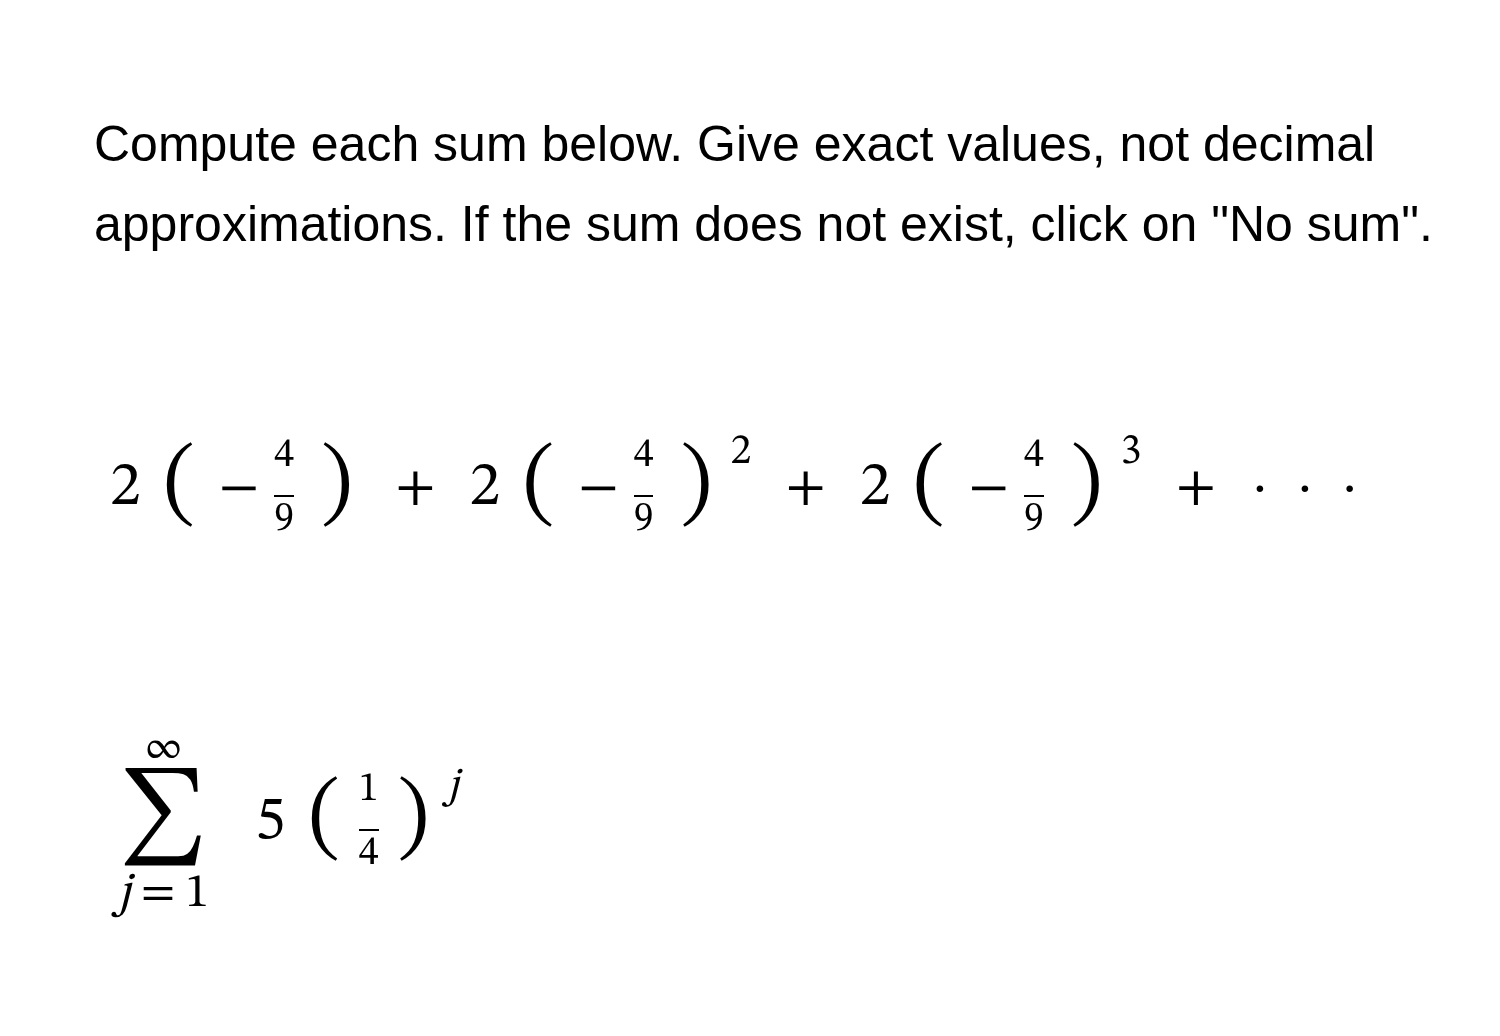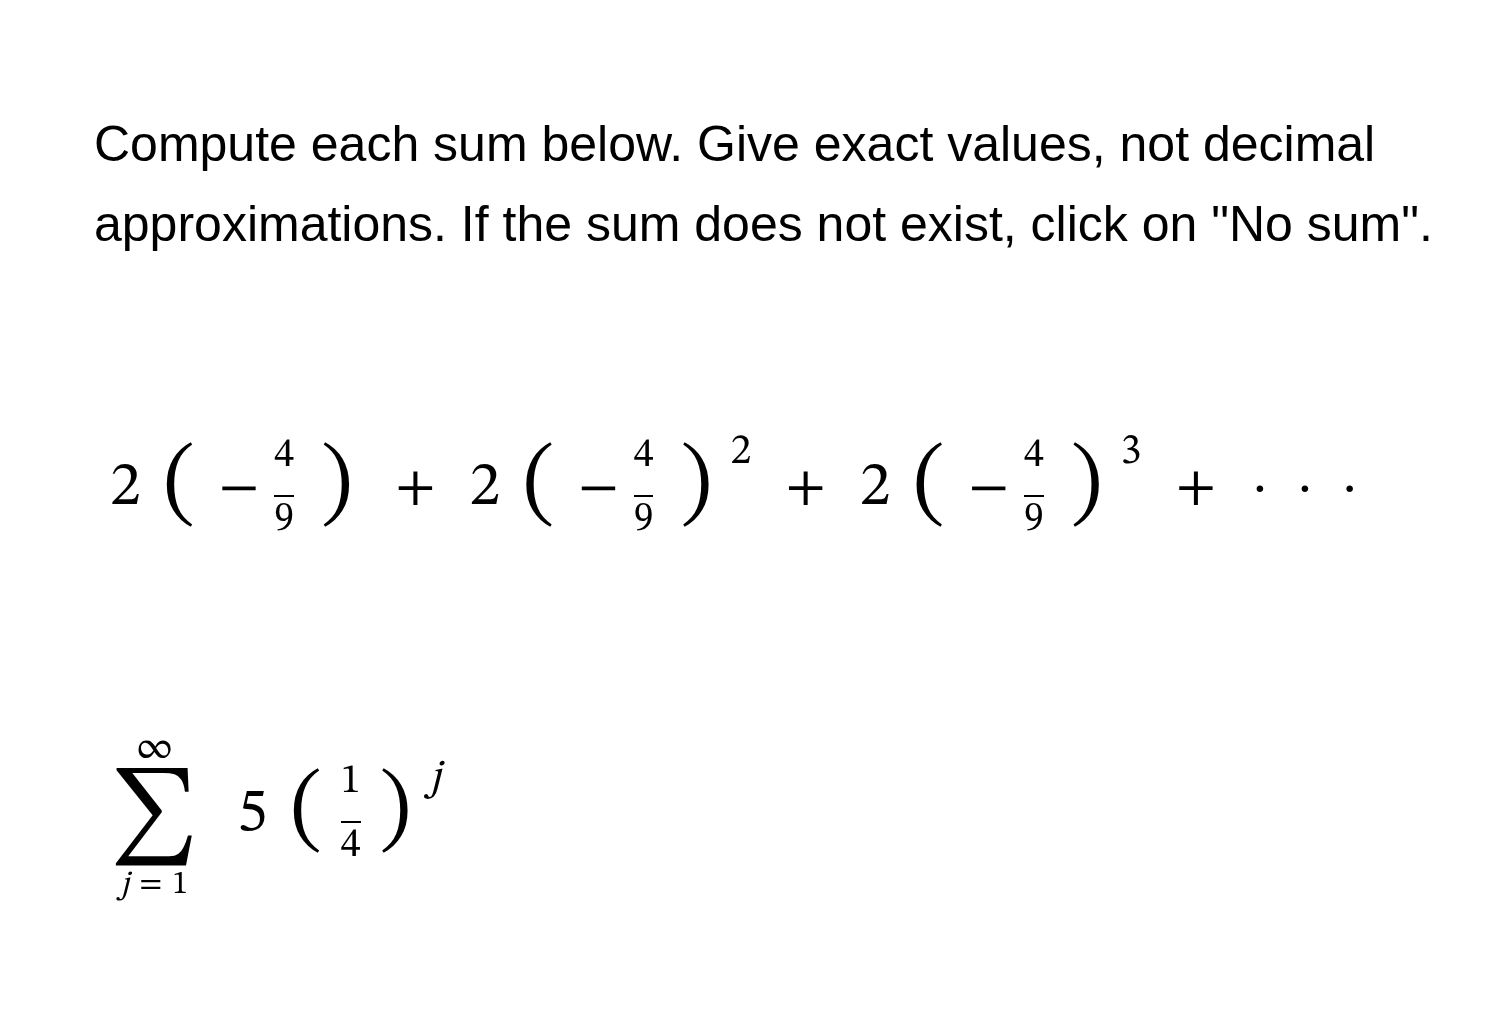--- a/index.html
+++ b/index.html
@@ -111,21 +111,21 @@
     .sigma-top {
       font-size: 40px;
       margin-bottom: 2px;
     }
     .sigma-symbol {
       font-size: 95px;
       line-height: 0.85;
       font-weight: 300;
     }
     .sigma-bottom {
-      font-size: 32px;
+      font-size: 48px;
       font-style: italic;
       margin-top: 2px;
     }
     .sigma-bottom .eq {
       font-style: normal;
       margin: 0 2px;
     }
   </style>
 </head>
 <body>

